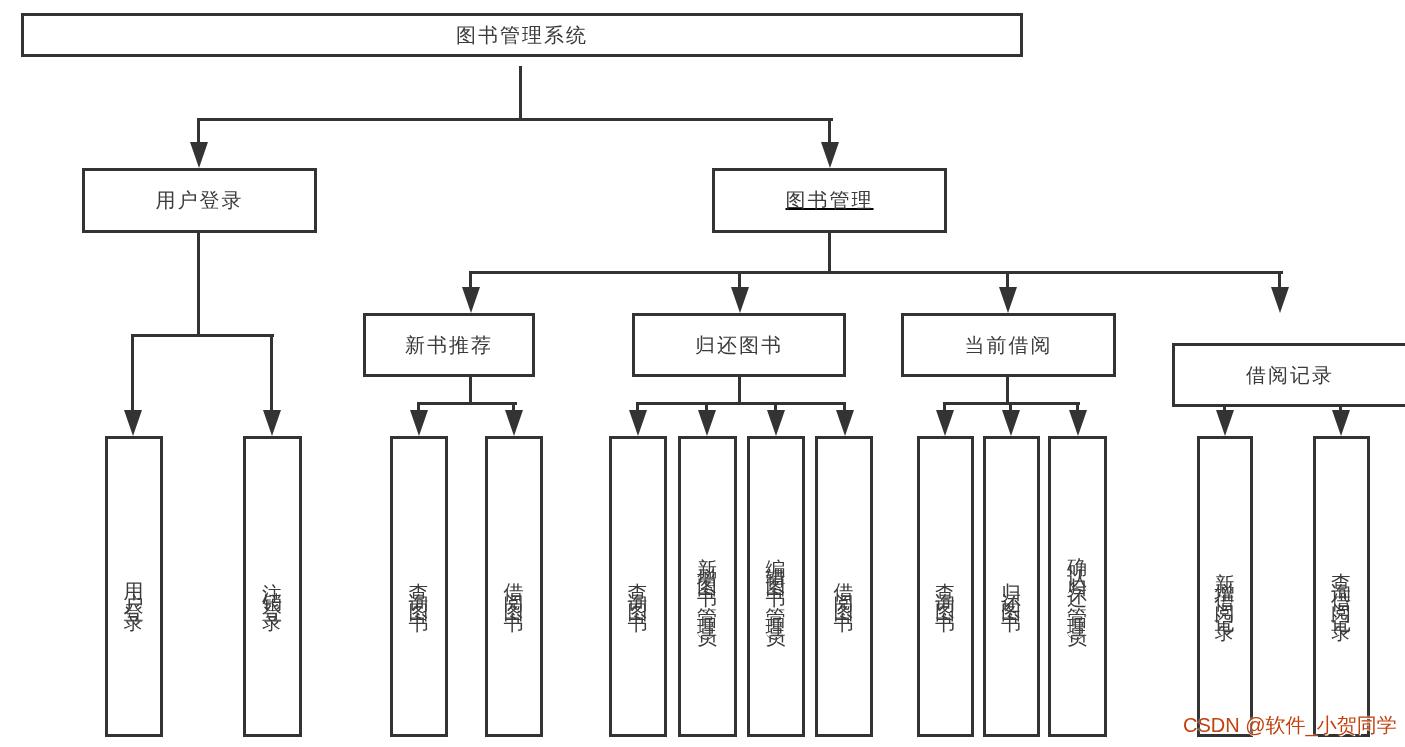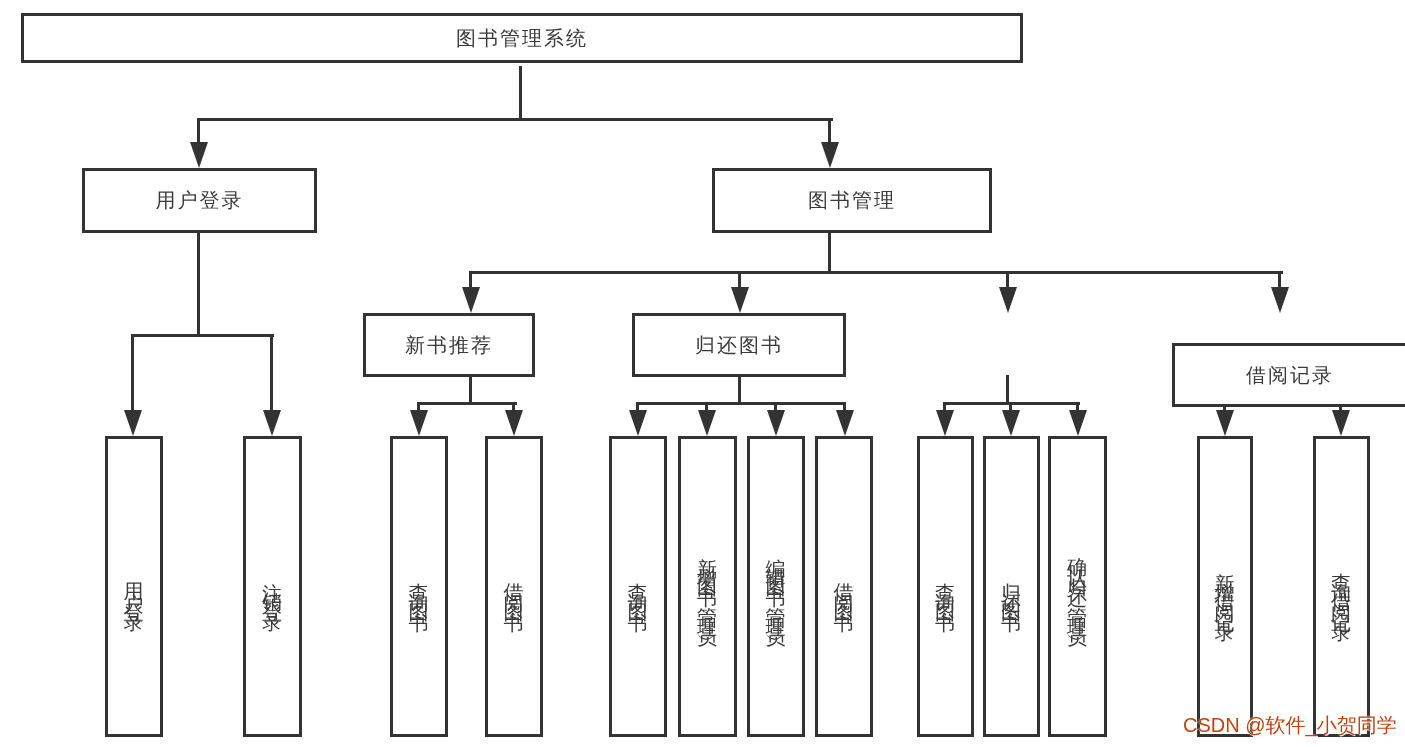--- a/index.html
+++ b/index.html
@@ -105,40 +105,43 @@
   <div class="ln" style="left:1076px;top:402px;width:3px;height:12px;"></div>
   <div class="ah" style="left:1069px;top:410px;"></div>
 
   <div class="ln" style="left:1278px;top:375px;width:3px;height:30px;"></div>
   <div class="ln" style="left:1223px;top:402px;width:121px;height:3px;"></div>
   <div class="ln" style="left:1223px;top:402px;width:3px;height:12px;"></div>
   <div class="ah" style="left:1216px;top:410px;"></div>
   <div class="ln" style="left:1339px;top:402px;width:3px;height:12px;"></div>
   <div class="ah" style="left:1332px;top:410px;"></div>
 
-  <div class="box" style="left:21px;top:13px;width:1002px;height:50px;">
+  <div class="box" style="left:21px;top:13px;width:1002px;height:44px;">
     <span class="lbl">图书管理系统</span>
   </div>
 
   <div class="box" style="left:82px;top:168px;width:235px;height:65px;">
     <span class="lbl">用户登录</span>
   </div>
 
-  <div class="box" style="left:712px;top:168px;width:280px;height:65px;">
+  <div class="box" style="left:712px;top:168px;width:235px;height:65px;text-decoration:underline;">
     <span class="lbl">图书管理</span>
   </div>
 
   <div class="box" style="left:363px;top:313px;width:172px;height:64px;">
     <span class="lbl">新书推荐</span>
   </div>
 
   <div class="box" style="left:632px;top:313px;width:214px;height:64px;">
     <span class="lbl">归还图书</span>
   </div>
 
+  <div class="box" style="left:901px;top:313px;width:215px;height:64px;">
+    <span class="lbl">当前借阅</span>
+  </div>
 
   <div class="box" style="left:1172px;top:313px;width:236px;height:64px;margin-top:30px;">
     <span class="lbl">借阅记录</span>
   </div>
 
   <div class="box v" style="left:105px;top:436px;width:58px;height:301px;">
     <span class="lbl">用户登录</span>
   </div>
   <div class="box v" style="left:243px;top:436px;width:59px;height:301px;">
     <span class="lbl">注销登录</span>

